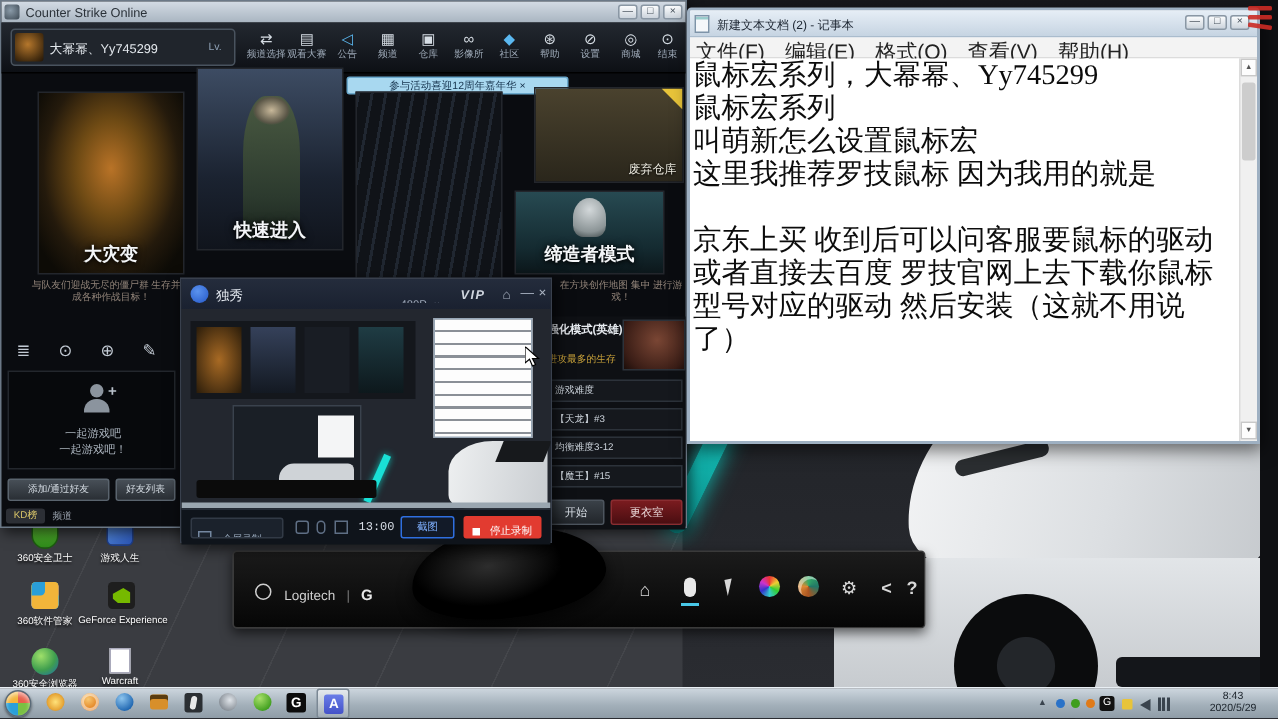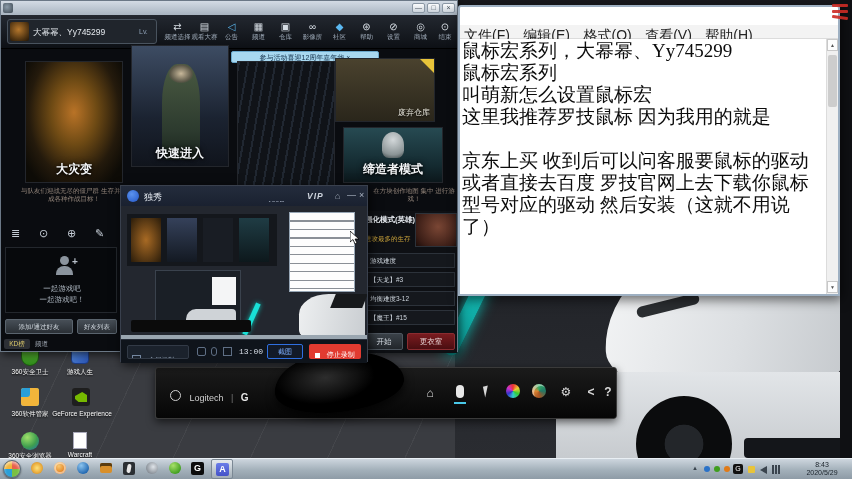--- a/index.html
+++ b/index.html
@@ -88,20 +88,21 @@
   <div class="a" style="left:56px;top:432px;width:48px;height:26px;">
     <div class="a" style="left:17px;top:0;width:14px;height:17px;background:#fff;border:1px solid #aab;
          box-shadow:inset 0 3px 0 #fff, inset 0 -2px 0 #fff;"></div>
     <div class="a ctr nowrap" style="left:0;top:19px;width:48px;font-size:6.5px;color:#fff;text-shadow:0 1px 2px #000;">Warcraft</div>
   </div>
 
   <div class="a" style="left:0;top:0;width:458px;height:352px;background:#0a0c10;border:1px solid #6b7886;box-shadow:2px 3px 8px rgba(0,0,0,.6);">
 
     <div class="a" style="left:0;top:0;width:456px;height:14px;background:linear-gradient(#d3dbe4,#a9b5c1);">
       <div class="a" style="left:2px;top:2px;width:10px;height:10px;background:radial-gradient(circle at 40% 40%,#8a9aa8,#3c4852);border-radius:2px;"></div>
+      <div class="a nowrap" style="left:16px;top:2px;width:200px;font-size:8.5px;color:#2a3138;">Counter Strike Online</div>
       <div class="a wb" style="left:411px;top:2px;">—</div>
       <div class="a wb" style="left:426px;top:2px;">□</div>
       <div class="a wb" style="left:441px;top:2px;">×</div>
     </div>
 
     <div class="a" style="left:0;top:14px;width:456px;height:34px;background:linear-gradient(#232830,#0d1015);border-bottom:1px solid #000;">
       <div class="a" style="left:6px;top:4px;width:150px;height:25px;background:#20252c;border:1px solid #49535e;border-radius:3px;">
         <div class="a" style="left:2px;top:2px;width:19px;height:19px;background:radial-gradient(circle at 45% 40%,#b5772c,#4a3010 70%,#211507);border-radius:2px;"></div>
         <div class="a nowrap" style="left:25px;top:7px;width:100px;font-size:8.5px;color:#e2e7ec;">大幂幂、Yy745299</div>
         <div class="a" style="left:131px;top:8px;font-size:7px;color:#8ea0b5;">Lv.</div>
@@ -163,21 +164,21 @@
     <div class="a card" style="left:130px;top:44px;width:98px;height:122px;background:linear-gradient(180deg,#3d4c63,#1b2331 60%,#10141c);">
       <div class="a" style="left:30px;top:18px;width:38px;height:96px;
            background:radial-gradient(18px 14px at 50% 10%,#c8b89a,#5a5647 60%,transparent 70%),
            linear-gradient(180deg,#4a5a42,#2c3a2e 70%,#1a241d);border-radius:40% 40% 10% 10%;"></div>
       <div class="card-label">快速进入</div>
     </div>
     <div class="a card" style="left:236px;top:60px;width:98px;height:150px;background:
          repeating-linear-gradient(100deg,rgba(130,160,200,.14) 0 2px,transparent 2px 9px),#101318;">
       <div class="card-label">房间列表</div>
     </div>
-    <div class="a card" style="left:334px;top:57px;width:100px;height:64px;background:linear-gradient(180deg,#4a422e,#2a261b);padding-left:28px;">
+    <div class="a card" style="left:355px;top:57px;width:100px;height:64px;background:linear-gradient(180deg,#4a422e,#2a261b);padding-left:28px;">
       <div class="a" style="right:0;top:0;width:0;height:0;
            border-left:14px solid transparent;border-top:14px solid #e8c43a;"></div>
       <div class="a nowrap" style="right:4px;bottom:3px;font-size:8px;color:#eceadf;text-shadow:0 1px 2px #000;">废弃仓库</div>
     </div>
     <div class="a card" style="left:342px;top:126px;width:100px;height:56px;background:linear-gradient(180deg,#274a52,#142a30 70%,#0c171b);">
       <div class="a" style="left:38px;top:4px;width:22px;height:26px;background:radial-gradient(circle at 50% 30%,#d3d8da,#8b9496 70%,#3a4446);border-radius:50% 50% 30% 30%;"></div>
       <div class="card-label">缔造者模式</div>
     </div>
     <div class="a card-desc" style="left:18px;top:186px;width:110px;">与队友们迎战无尽的僵尸群 生存并达成各种作战目标！</div>
     <div class="a card-desc" style="left:370px;top:186px;width:86px;">在方块创作地图 集中 进行游戏！</div>
@@ -296,20 +297,28 @@
            font-size:7px;line-height:14px;color:#7fb0ff;background:#121a28;">截图</div>
       <div class="a nowrap" style="left:188px;top:4px;width:52px;height:15px;background:#e23b30;border-radius:2px;text-align:center;">
         <span style="display:inline-block;width:5px;height:5px;background:#fff;margin-right:2px;"></span>
         <span style="font-size:7px;color:#fff;line-height:14px;vertical-align:1px;">停止录制</span>
       </div>
     </div>
   </div>
 
   <div class="a" style="left:458px;top:5px;width:382px;height:291px;background:#fff;border:2px solid #9eb0c2;
        border-radius:3px 3px 0 0;box-shadow:2px 4px 12px rgba(0,0,0,.55);">
+    <div class="a" style="left:0;top:0;width:378px;height:18px;background:linear-gradient(#e6eef6,#c6d4e2);border-bottom:1px solid #aabccd;">
+      <div class="a" style="left:3px;top:3px;width:10px;height:12px;background:#f4f7fa;border:1px solid #7d93a8;
+           box-shadow:inset 0 2px 0 #9cc;"></div>
+      <div class="a nowrap" style="left:18px;top:4px;width:230px;font-size:8px;color:#1b2430;">新建文本文档 (2) - 记事本</div>
+      <div class="a wb" style="left:330px;top:3px;">—</div>
+      <div class="a wb" style="left:345px;top:3px;">□</div>
+      <div class="a wb" style="left:360px;top:3px;">×</div>
+    </div>
     <div class="a" style="left:0;top:18px;width:378px;height:14px;background:#f3f3f3;border-bottom:1px solid #dcdcdc;padding:1px 0 0 4px;">
       <span class="menu-item">文件(F)</span>
       <span class="menu-item">编辑(E)</span>
       <span class="menu-item">格式(O)</span>
       <span class="menu-item">查看(V)</span>
       <span class="menu-item">帮助(H)</span>
     </div>
     <div class="a" style="left:0;top:32px;width:366px;height:255px;background:#fff;padding:1px 2px;overflow:hidden;
          font-family:'Liberation Serif',serif;font-size:19px;line-height:22px;color:#0c0c0c;">
       <div class="np-line">鼠标宏系列，大幂幂、Yy745299</div>

